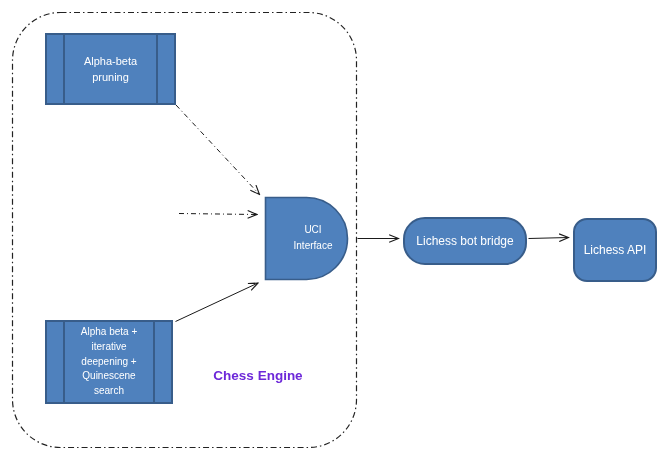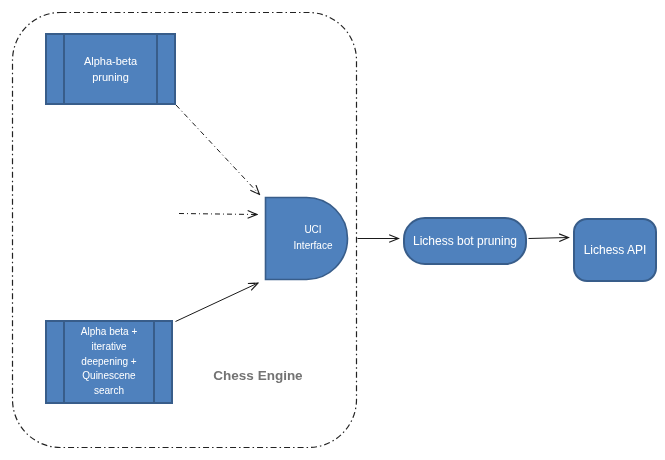--- a/index.html
+++ b/index.html
@@ -51,21 +51,21 @@
   #node-uci {
     left: 265px; top: 197px; width: 80px; height: 82px;
     background: transparent; border: none; padding-left: 16px;
   }
   #container-label {
     position: absolute;
     left: 200px; top: 368px; width: 116px;
     text-align: center;
     font-size: 13.5px;
     font-weight: bold;
-    color: #737373;
+    color: #6d28d9;
   }
 </style>
 </head>
 <body>
 
 <div class="stage">
 
   <svg class="layer" width="665" height="460" viewBox="0 0 665 460">
     <defs>
       <marker id="arrowhead" viewBox="0 0 10 8" refX="9" refY="4" markerWidth="11" markerHeight="9" orient="auto">
@@ -99,21 +99,21 @@
     <span class="bar-left"></span>
     <span class="bar-right"></span>
     <span class="label fs9">Alpha beta + iterative deepening + Quinescene search</span>
   </div>
 
   <div class="node" id="node-uci">
     <span class="label fs10">UCI Interface</span>
   </div>
 
   <div class="node rounded" style="left:403px; top:217px; width:124px; height:48px; border-radius:22px;">
-    <span class="label fs12">Lichess bot pruning</span>
+    <span class="label fs12">Lichess bot bridge</span>
   </div>
 
   <div class="node rounded" style="left:573px; top:218px; width:84px; height:64px; border-radius:14px;">
     <span class="label fs12">Lichess API</span>
   </div>
 
   <div id="container-label">Chess Engine</div>
 
 </div>
 

